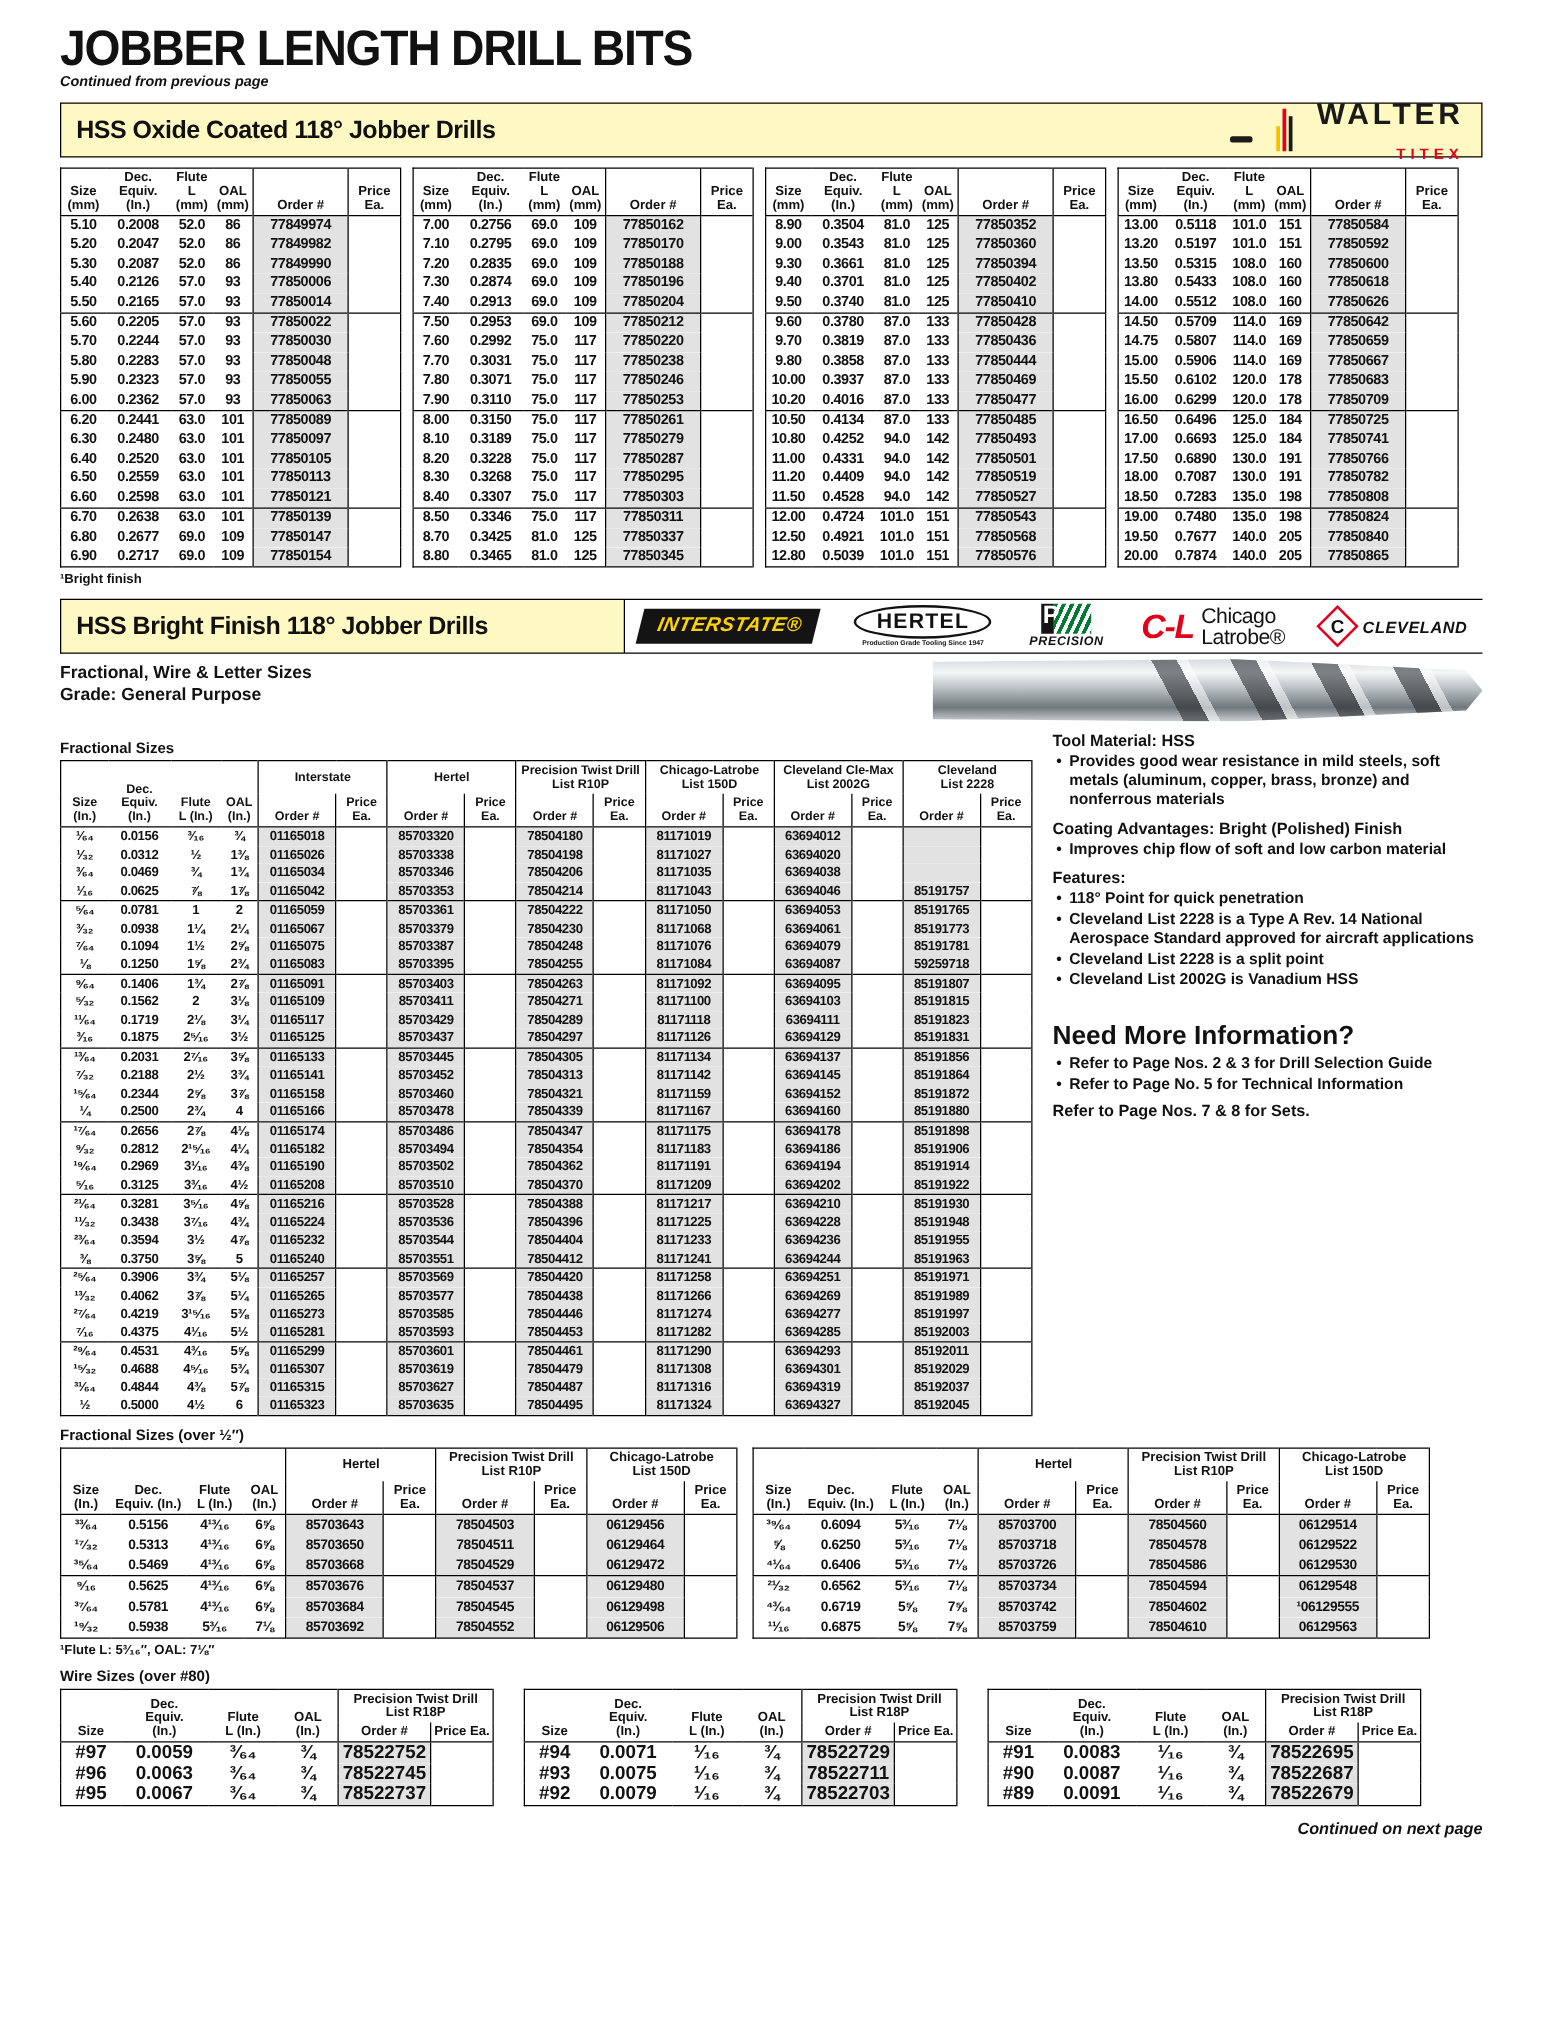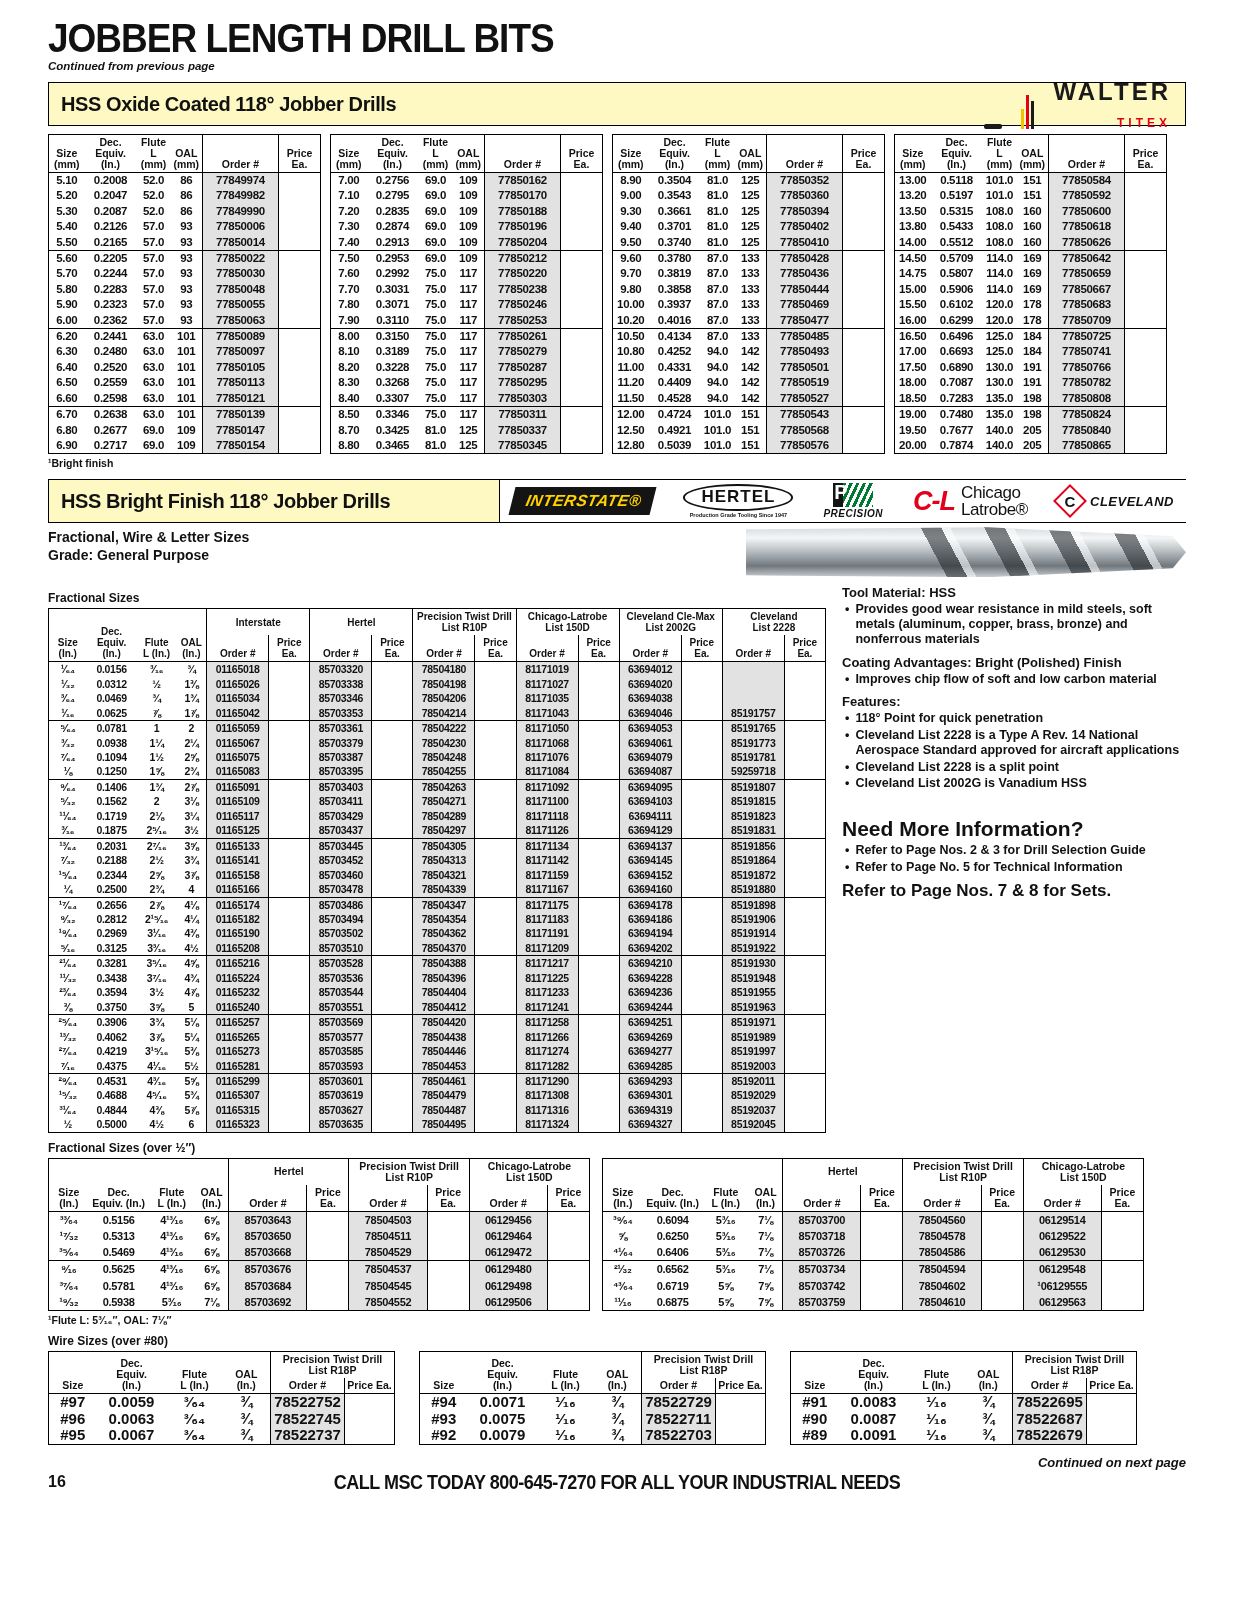--- a/index.html
+++ b/index.html
@@ -9,21 +9,21 @@
     padding:16px 48px 0 48px;
   }
   
   .page-title { font-size:37px; font-weight:bold; letter-spacing:-1px; transform:scaleY(1.08); transform-origin:left top; }
   .continued-from { font-size:11.5px; font-weight:bold; font-style:italic; margin-top:2px; }
   
   .bar { background:#fef9c3; border:1.2px solid #000; height:44px; display:flex; align-items:center; }
   .bar .bar-title { font-size:20px; font-weight:bold; padding-left:12px; letter-spacing:-0.4px; }
   .bar1 { margin-top:10px; justify-content:space-between; }
   
-  .walter { display:flex; align-items:flex-end; gap:19px; padding-right:14px; }
+  .walter { display:flex; align-items:center; gap:19px; padding-right:14px; }
   .walter-dash { width:18px; height:5px; background:#1a1a1a; margin-top:15px; border-radius:2px; }
   .walter-bars { display:flex; gap:2px; align-items:flex-end; height:34px; }
   .wb1 { width:3px; height:20px; background:#f2c200; }
   .wb2 { width:3px; height:34px; background:#e2001a; }
   .wb3 { width:3px; height:28px; background:#1a1a1a; }
   .walter-txt { display:flex; flex-direction:column; align-items:flex-end; line-height:1; }
   .walter-name { font-size:24px; font-weight:bold; letter-spacing:3px; color:#1a1a1a; }
   .walter-sub { font-size:12px; font-weight:bold; letter-spacing:4px; color:#e2001a; margin-top:13px; }
   
   table { border-collapse:collapse; table-layout:fixed; }
@@ -83,21 +83,21 @@
   .frac col:nth-child(1){width:38px} .frac col:nth-child(2){width:50px}
   .frac col:nth-child(3){width:40px} .frac col:nth-child(4){width:30px}
   .frac col:nth-child(n+5):nth-child(odd){width:62px}
   .frac col:nth-child(n+5):nth-child(even){width:41px}
   
   .info-panel { flex:1; padding-left:16px; padding-top:2px; }
   .info-h { font-size:13px; font-weight:bold; margin-top:8px; }
   .info-big { font-size:21px; font-weight:bold; margin-top:26px; }
   .bullet { display:flex; font-size:12.5px; font-weight:bold; line-height:1.18; margin-top:2px; }
   .bullet::before { content:"•"; margin:0 6px 0 3px; }
-  .info-sets { font-size:17px; font-weight:bold; margin-top:6px; }
+  .info-sets { font-size:13px; font-weight:bold; margin-top:6px; }
   
   .ovh-row { display:flex; gap:12px; }
   .ovh { width:542px; }
   .ovh td { font-size:11px; line-height:16.2px; letter-spacing:-0.3px; }
   .ovh col:nth-child(1){width:40px} .ovh col:nth-child(2){width:60px}
   .ovh col:nth-child(3){width:46px} .ovh col:nth-child(4){width:34px}
   .ovh col:nth-child(n+5):nth-child(odd){width:78px}
   .ovh col:nth-child(n+5):nth-child(even){width:42px}
   
   .wire-row { display:flex; gap:24px; }
@@ -1948,19 +1948,14 @@
             <td class="c-flute">¹⁄₁₆</td>
             <td class="c-oal">¾</td>
             <td class="c-order">78522679</td>
             <td class="c-price"></td>
           </tr>
         </tbody>
       </table>
   </div>
 
   <div class="continued-next">Continued on next page</div>
-  <div class="footer-row">
-    <span class="page-num">16</span>
-    <span class="footer-center">CALL MSC TODAY 800-645-7270 FOR ALL YOUR INDUSTRIAL NEEDS</span>
-    <span style="width:120px"></span>
-  </div>
 
 </div>
 
 </body></html>

